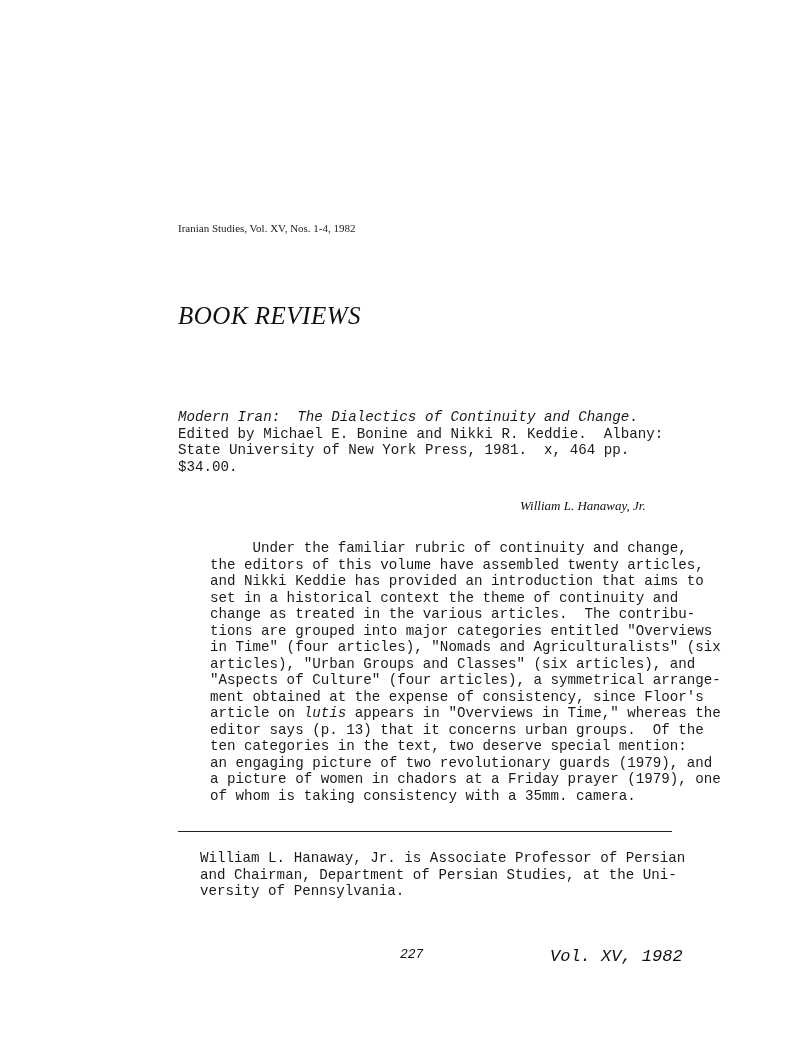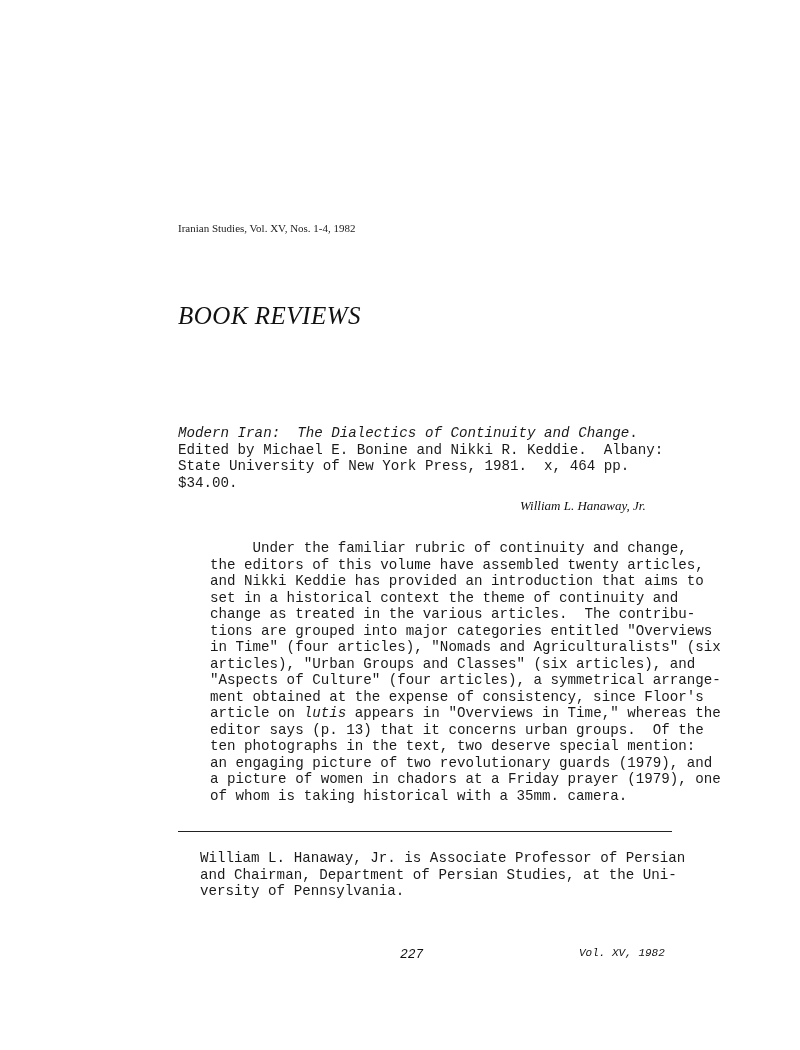--- a/index.html
+++ b/index.html
@@ -9,34 +9,34 @@
     font-family: "Liberation Serif", serif; font-size: 11px; color: #222; margin-top: 40px;
   }
   .section-title {
     position: absolute; left: 178px; top: 302px;
     font-family: "Liberation Serif", serif; font-style: italic; font-size: 25px; color: #111;
     letter-spacing: 0.5px;
   }
   .mono {
     font-family: "Liberation Mono", monospace; font-size: 14.2px; line-height: 16.5px; color: #1a1a1a;
   }
-  .citation { position: absolute; left: 178px; top: 409px; width: 520px; margin-top: 16px; }
+  .citation { position: absolute; left: 178px; top: 409px; width: 520px; }
   .citation .line { white-space: pre; }
   .it { font-style: italic; }
   .reviewer {
     position: absolute; left: 520px; top: 498px;
     font-family: "Liberation Serif", serif; font-style: italic; font-size: 13px; color: #111;
   }
   .body-text { position: absolute; left: 178px; top: 540px; width: 520px; margin-left: 32px; }
   .body-text .line { white-space: pre; }
   .rule { position: absolute; left: 178px; top: 831px; width: 494px; height: 0; border-top: 1.3px solid #222; }
   .footnote { position: absolute; left: 178px; top: 850px; width: 520px; margin-left: 22px; }
   .footnote .line { white-space: pre; }
   .page-number { position: absolute; left: 400px; top: 947px; font-family: "Liberation Mono", monospace; font-style: italic; font-size: 13px; }
-  .volume-info { position: absolute; left: 550px; top: 947px; font-family: "Liberation Mono", monospace; font-style: italic; font-size: 11px; margin-left: 29px; }
+  .volume-info { position: absolute; left: 550px; top: 947px; font-family: "Liberation Mono", monospace; font-style: italic; font-size: 17px; }
 </style>
 </head>
 <body>
 
 <div class="journal-header">Iranian Studies, Vol. XV, Nos. 1-4, 1982</div>
 
 <div class="section-title">BOOK REVIEWS</div>
 
 <div class="citation mono">
   <div class="line"><span class="it">Modern Iran:  The Dialectics of Continuity and Change</span><span>.</span></div>
@@ -53,24 +53,24 @@
   <div class="line">and Nikki Keddie has provided an introduction that aims to</div>
   <div class="line">set in a historical context the theme of continuity and</div>
   <div class="line">change as treated in the various articles.  The contribu-</div>
   <div class="line">tions are grouped into major categories entitled "Overviews</div>
   <div class="line">in Time" (four articles), "Nomads and Agriculturalists" (six</div>
   <div class="line">articles), "Urban Groups and Classes" (six articles), and</div>
   <div class="line">"Aspects of Culture" (four articles), a symmetrical arrange-</div>
   <div class="line">ment obtained at the expense of consistency, since Floor's</div>
   <div class="line"><span>article on </span><span class="it">lutis</span><span> appears in "Overviews in Time," whereas the</span></div>
   <div class="line">editor says (p. 13) that it concerns urban groups.  Of the</div>
-  <div class="line">ten photographs in the text, two deserve special mention:</div>
+  <div class="line">ten categories in the text, two deserve special mention:</div>
   <div class="line">an engaging picture of two revolutionary guards (1979), and</div>
   <div class="line">a picture of women in chadors at a Friday prayer (1979), one</div>
-  <div class="line">of whom is taking historical with a 35mm. camera.</div>
+  <div class="line">of whom is taking consistency with a 35mm. camera.</div>
 </div>
 
 <div class="rule"></div>
 
 <div class="footnote mono">
   <div class="line">William L. Hanaway, Jr. is Associate Professor of Persian</div>
   <div class="line">and Chairman, Department of Persian Studies, at the Uni-</div>
   <div class="line">versity of Pennsylvania.</div>
 </div>
 

